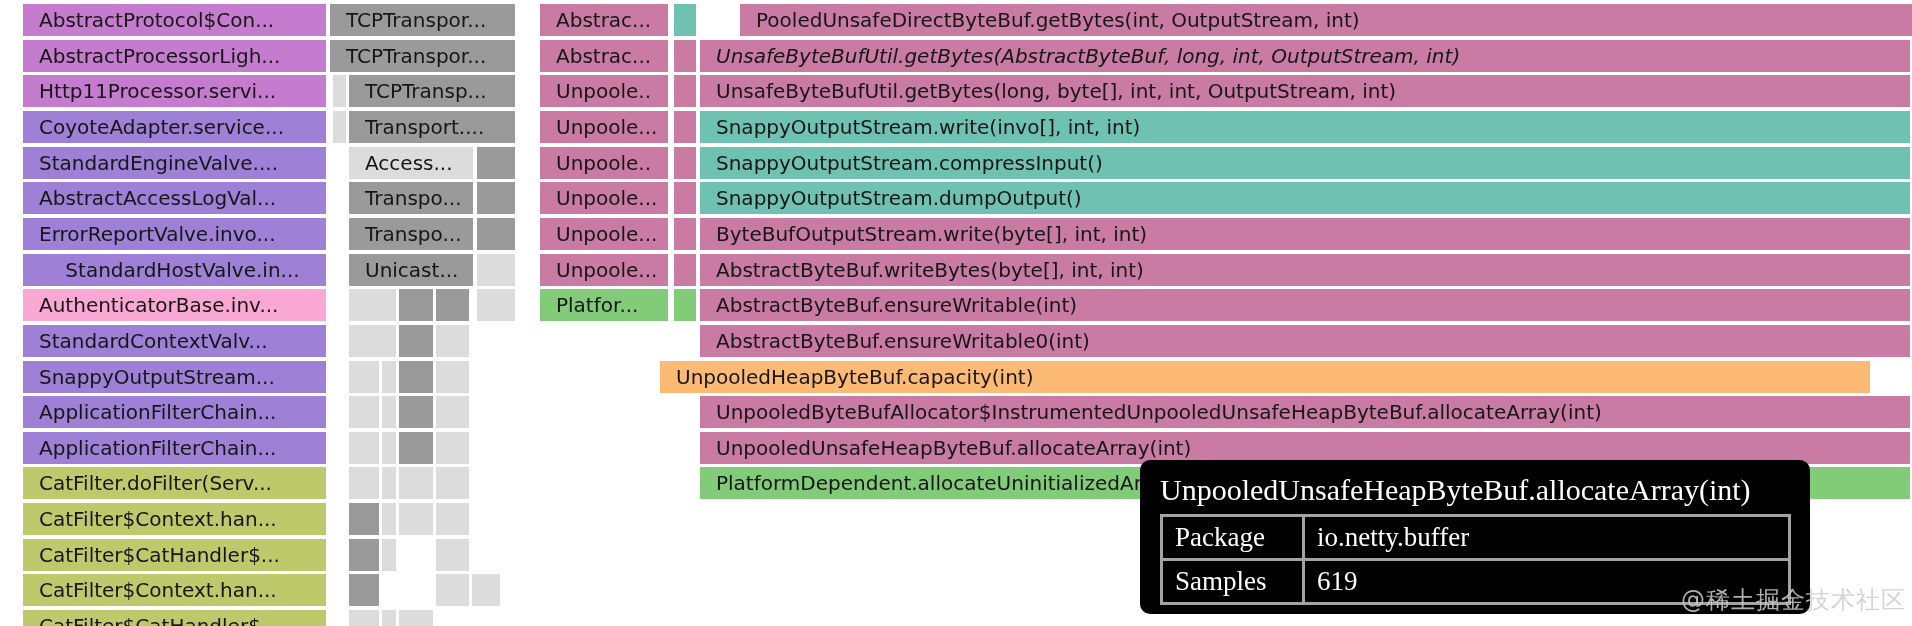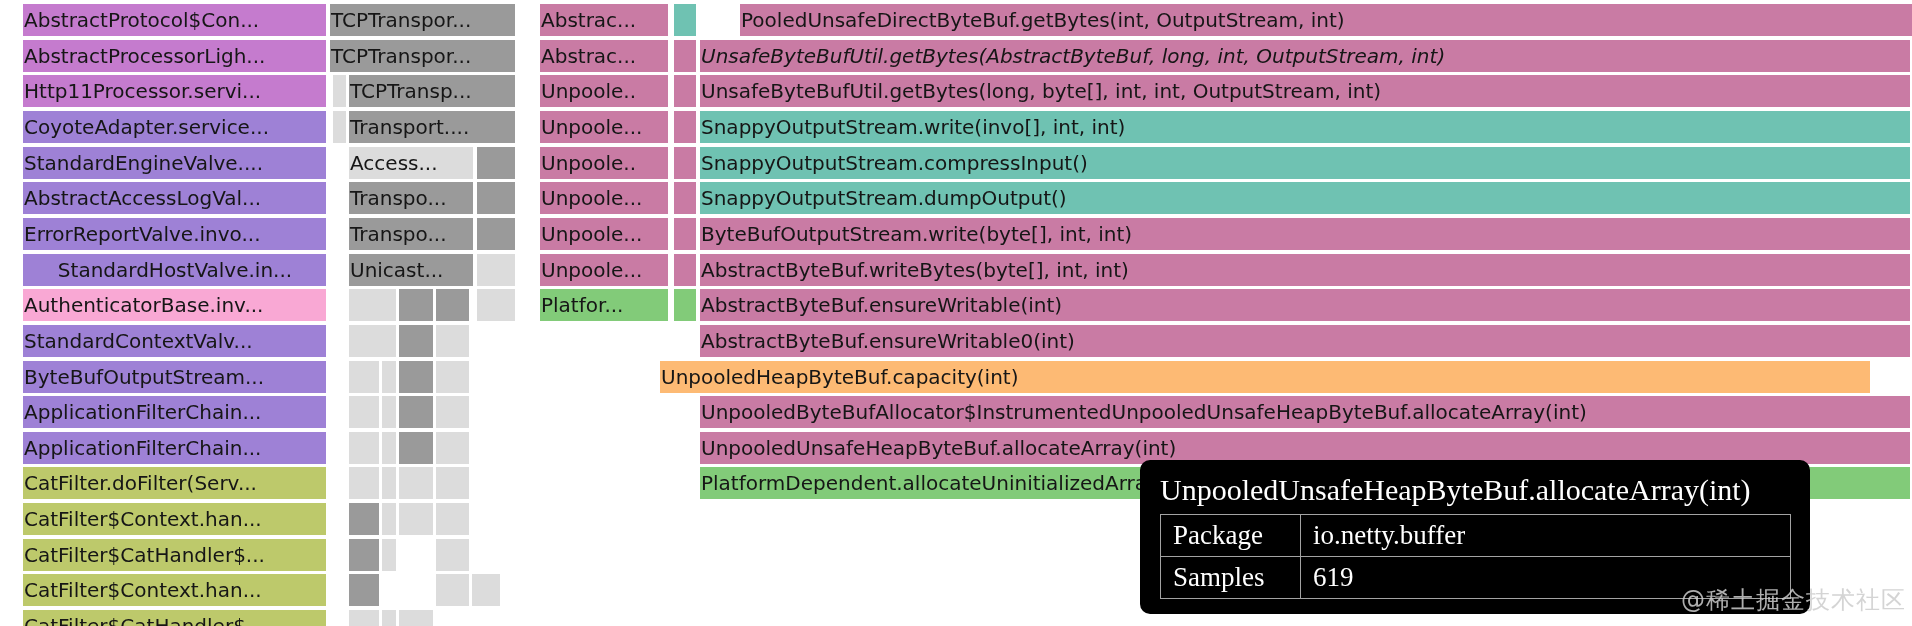--- a/index.html
+++ b/index.html
@@ -6,35 +6,35 @@
   body{
     width:1912px;height:626px;background:#ffffff;overflow:hidden;position:relative;
     font-family:"DejaVu Sans", sans-serif;
   }
   #flame{position:absolute;left:0;top:0;width:1912px;height:626px;}
   .frame{
     position:absolute;overflow:hidden;white-space:nowrap;
     font-size:20px;line-height:32px;color:#161616;
     box-sizing:border-box;
   }
-  .frame-label{padding-left:1px;}
+  .frame-label{padding-left:16px;}
   .tooltip{
     position:absolute;left:1140px;top:460px;width:670px;height:154px;
     background:#000000;border-radius:10px;box-sizing:border-box;
     padding:8px 18px 10px 20px;color:#ffffff;
     font-family:"Liberation Serif", serif;z-index:10;
   }
   .tooltip-title{
     font-size:30px;line-height:44px;height:46px;white-space:nowrap;overflow:hidden;
   }
   .tooltip-table{
     border-collapse:collapse;width:631px;table-layout:fixed;
   }
   .tooltip-table td{
-    border:1px solid #a3a3a3;font-size:27px;line-height:31px;
+    border:3px solid #a3a3a3;font-size:27px;line-height:31px;
     padding:5px 0 5px 12px;white-space:nowrap;overflow:hidden;
   }
   .tt-label{width:127px;}
   .watermark{
     position:absolute;right:6px;bottom:10px;z-index:20;
     font-size:24px;letter-spacing:1px;color:rgba(205,205,205,0.85);
     font-family:"DejaVu Sans", sans-serif;white-space:nowrap;
   }
 </style>
 </head>
@@ -93,21 +93,21 @@
     <div class="frame" style="left: 436px; top: 289.2px; width: 33px; height: 32px; background: rgb(154, 154, 154);"></div>
     <div class="frame" style="left: 477px; top: 289.2px; width: 38px; height: 32px; background: rgb(220, 220, 220);"></div>
     <div class="frame" style="left: 540px; top: 289.2px; width: 128px; height: 32px; background: rgb(130, 203, 121);"><span class="frame-label">Platfor...</span></div>
     <div class="frame" style="left: 674px; top: 289.2px; width: 22px; height: 32px; background: rgb(130, 203, 121);"></div>
     <div class="frame" style="left: 700px; top: 289.2px; width: 1210px; height: 32px; background: rgb(201, 123, 164);"><span class="frame-label">AbstractByteBuf.ensureWritable(int)</span></div>
     <div class="frame" style="left: 23px; top: 324.85px; width: 303px; height: 32px; background: rgb(158, 129, 214);"><span class="frame-label">StandardContextValv...</span></div>
     <div class="frame" style="left: 349px; top: 324.85px; width: 47px; height: 32px; background: rgb(220, 220, 220);"></div>
     <div class="frame" style="left: 399px; top: 324.85px; width: 34px; height: 32px; background: rgb(154, 154, 154);"></div>
     <div class="frame" style="left: 436px; top: 324.85px; width: 33px; height: 32px; background: rgb(220, 220, 220);"></div>
     <div class="frame" style="left: 700px; top: 324.85px; width: 1210px; height: 32px; background: rgb(201, 123, 164);"><span class="frame-label">AbstractByteBuf.ensureWritable0(int)</span></div>
-    <div class="frame" style="left: 23px; top: 360.5px; width: 303px; height: 32px; background: rgb(158, 129, 214);"><span class="frame-label">ByteBufOutputStream...</span></div>
+    <div class="frame" style="left: 23px; top: 360.5px; width: 303px; height: 32px; background: rgb(158, 129, 214);"><span class="frame-label">SnappyOutputStream...</span></div>
     <div class="frame" style="left: 349px; top: 360.5px; width: 30px; height: 32px; background: rgb(220, 220, 220);"></div>
     <div class="frame" style="left: 382px; top: 360.5px; width: 14px; height: 32px; background: rgb(220, 220, 220);"></div>
     <div class="frame" style="left: 399px; top: 360.5px; width: 34px; height: 32px; background: rgb(154, 154, 154);"></div>
     <div class="frame" style="left: 436px; top: 360.5px; width: 33px; height: 32px; background: rgb(220, 220, 220);"></div>
     <div class="frame" style="left: 660px; top: 360.5px; width: 1210px; height: 32px; background: #fdba74;"><span class="frame-label">UnpooledHeapByteBuf.capacity(int)</span></div>
     <div class="frame" style="left: 23px; top: 396.15px; width: 303px; height: 32px; background: rgb(158, 129, 214);"><span class="frame-label">ApplicationFilterChain...</span></div>
     <div class="frame" style="left: 349px; top: 396.15px; width: 30px; height: 32px; background: rgb(220, 220, 220);"></div>
     <div class="frame" style="left: 382px; top: 396.15px; width: 14px; height: 32px; background: rgb(220, 220, 220);"></div>
     <div class="frame" style="left: 399px; top: 396.15px; width: 34px; height: 32px; background: rgb(154, 154, 154);"></div>
     <div class="frame" style="left: 436px; top: 396.15px; width: 33px; height: 32px; background: rgb(220, 220, 220);"></div>

